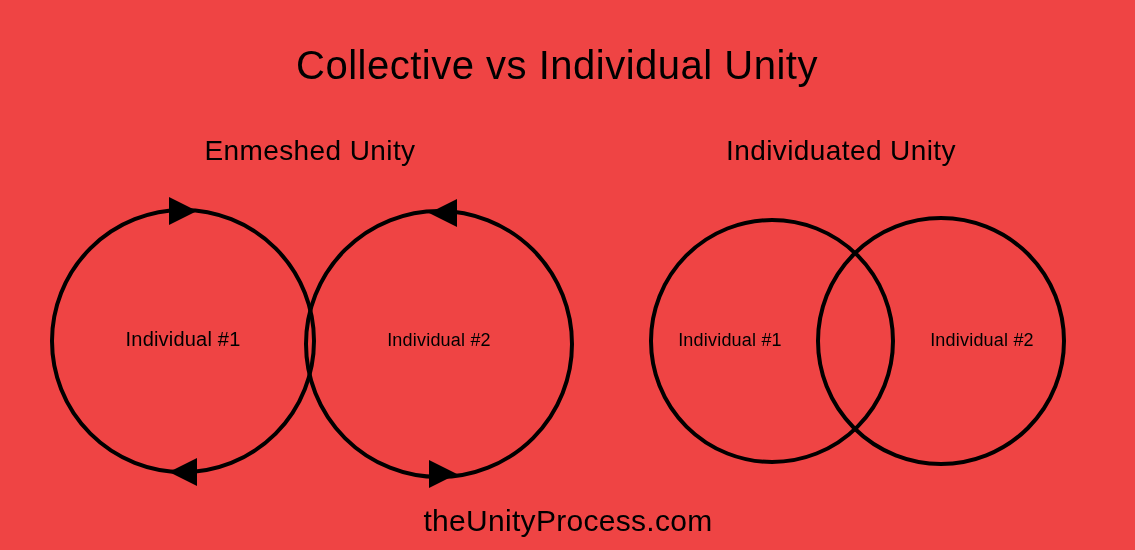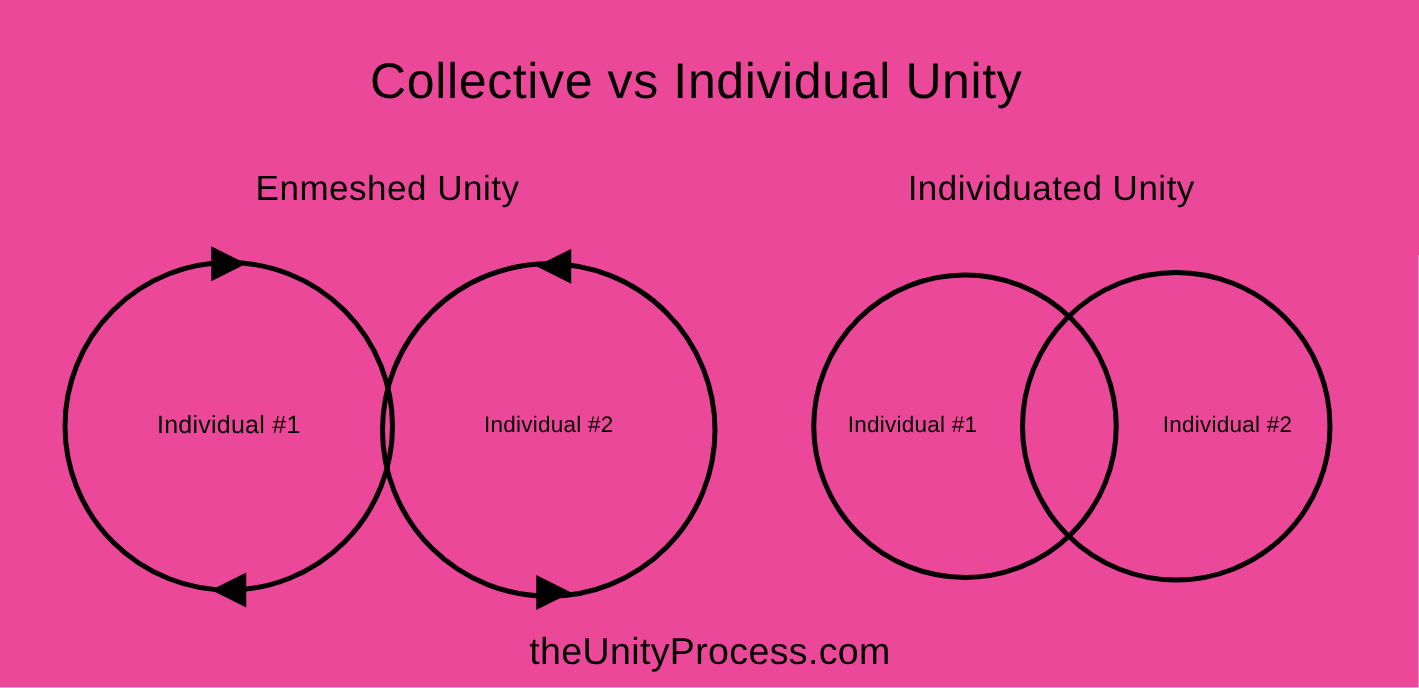--- a/index.html
+++ b/index.html
@@ -7,21 +7,21 @@
     padding: 0;
     background: #ffffff;
   }
   body {
     font-family: "Liberation Sans", sans-serif;
   }
   #canvas {
     position: relative;
     width: 1135px;
     height: 550px;
-    background: #ec4899;
+    background: #ef4444;
     overflow: hidden;
   }
   svg.diagram-layer {
     position: absolute;
     left: 0;
     top: 0;
     width: 1135px;
     height: 550px;
     display: block;
   }

